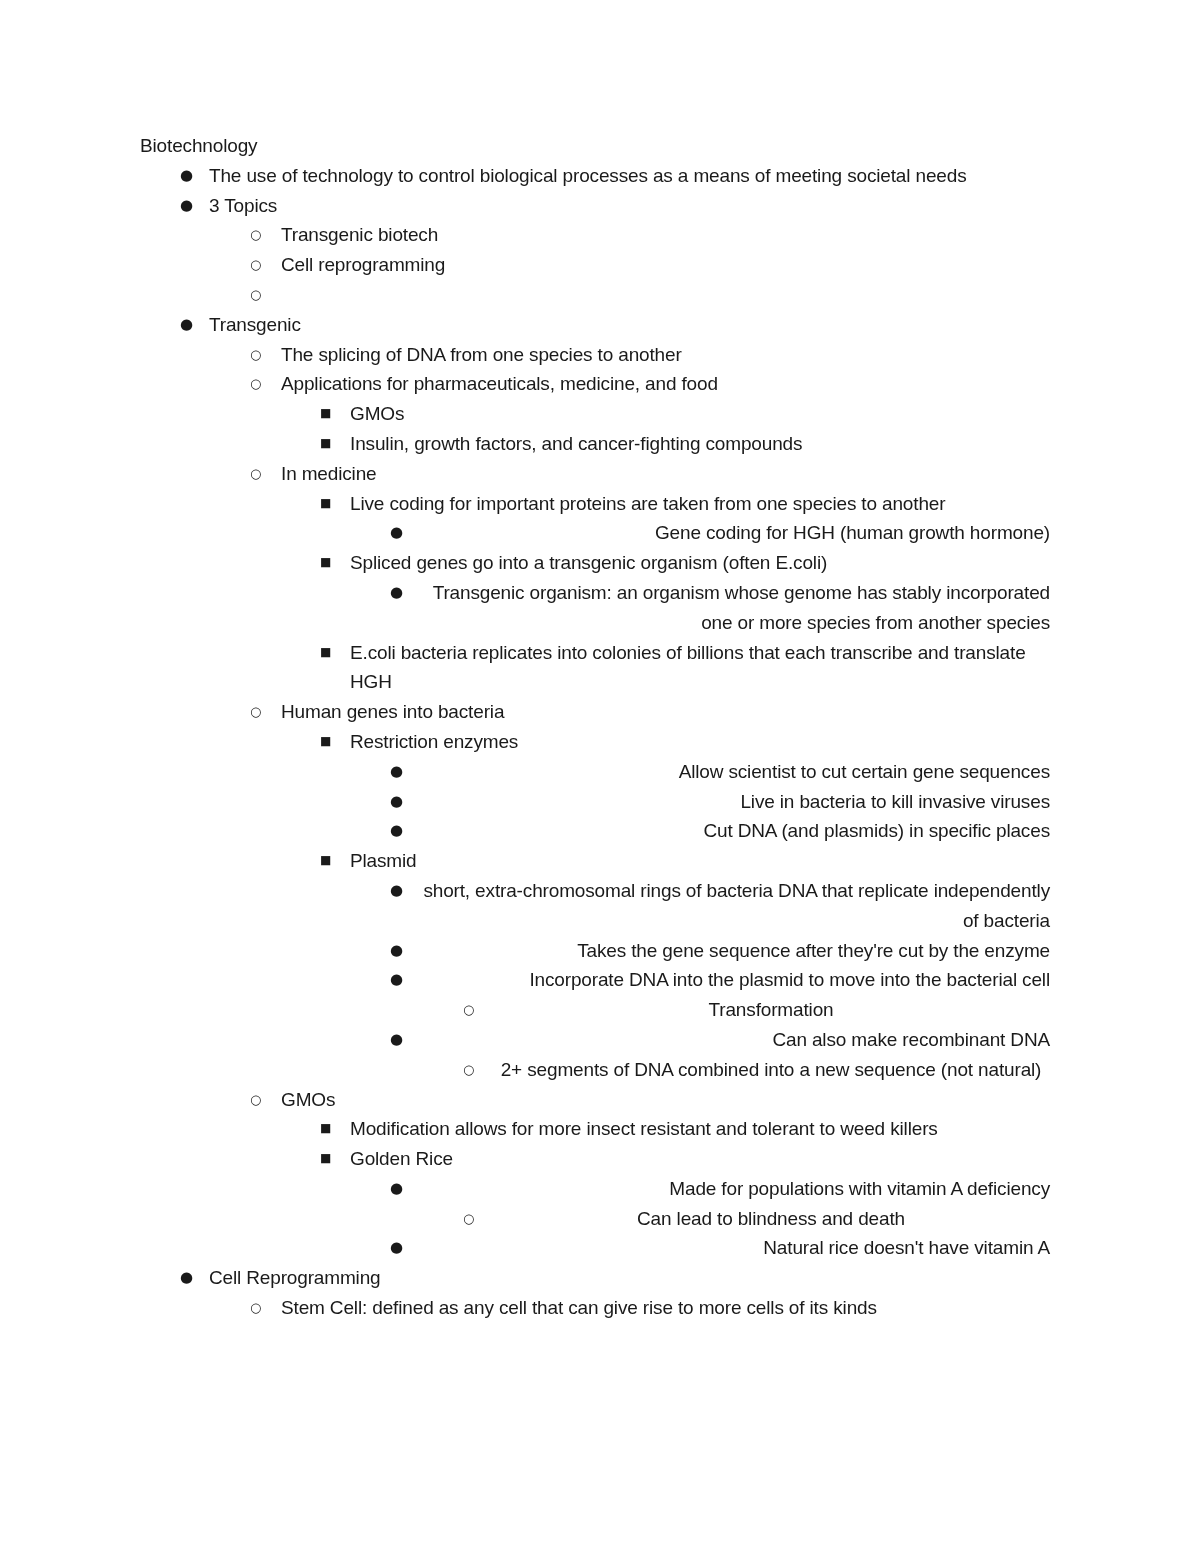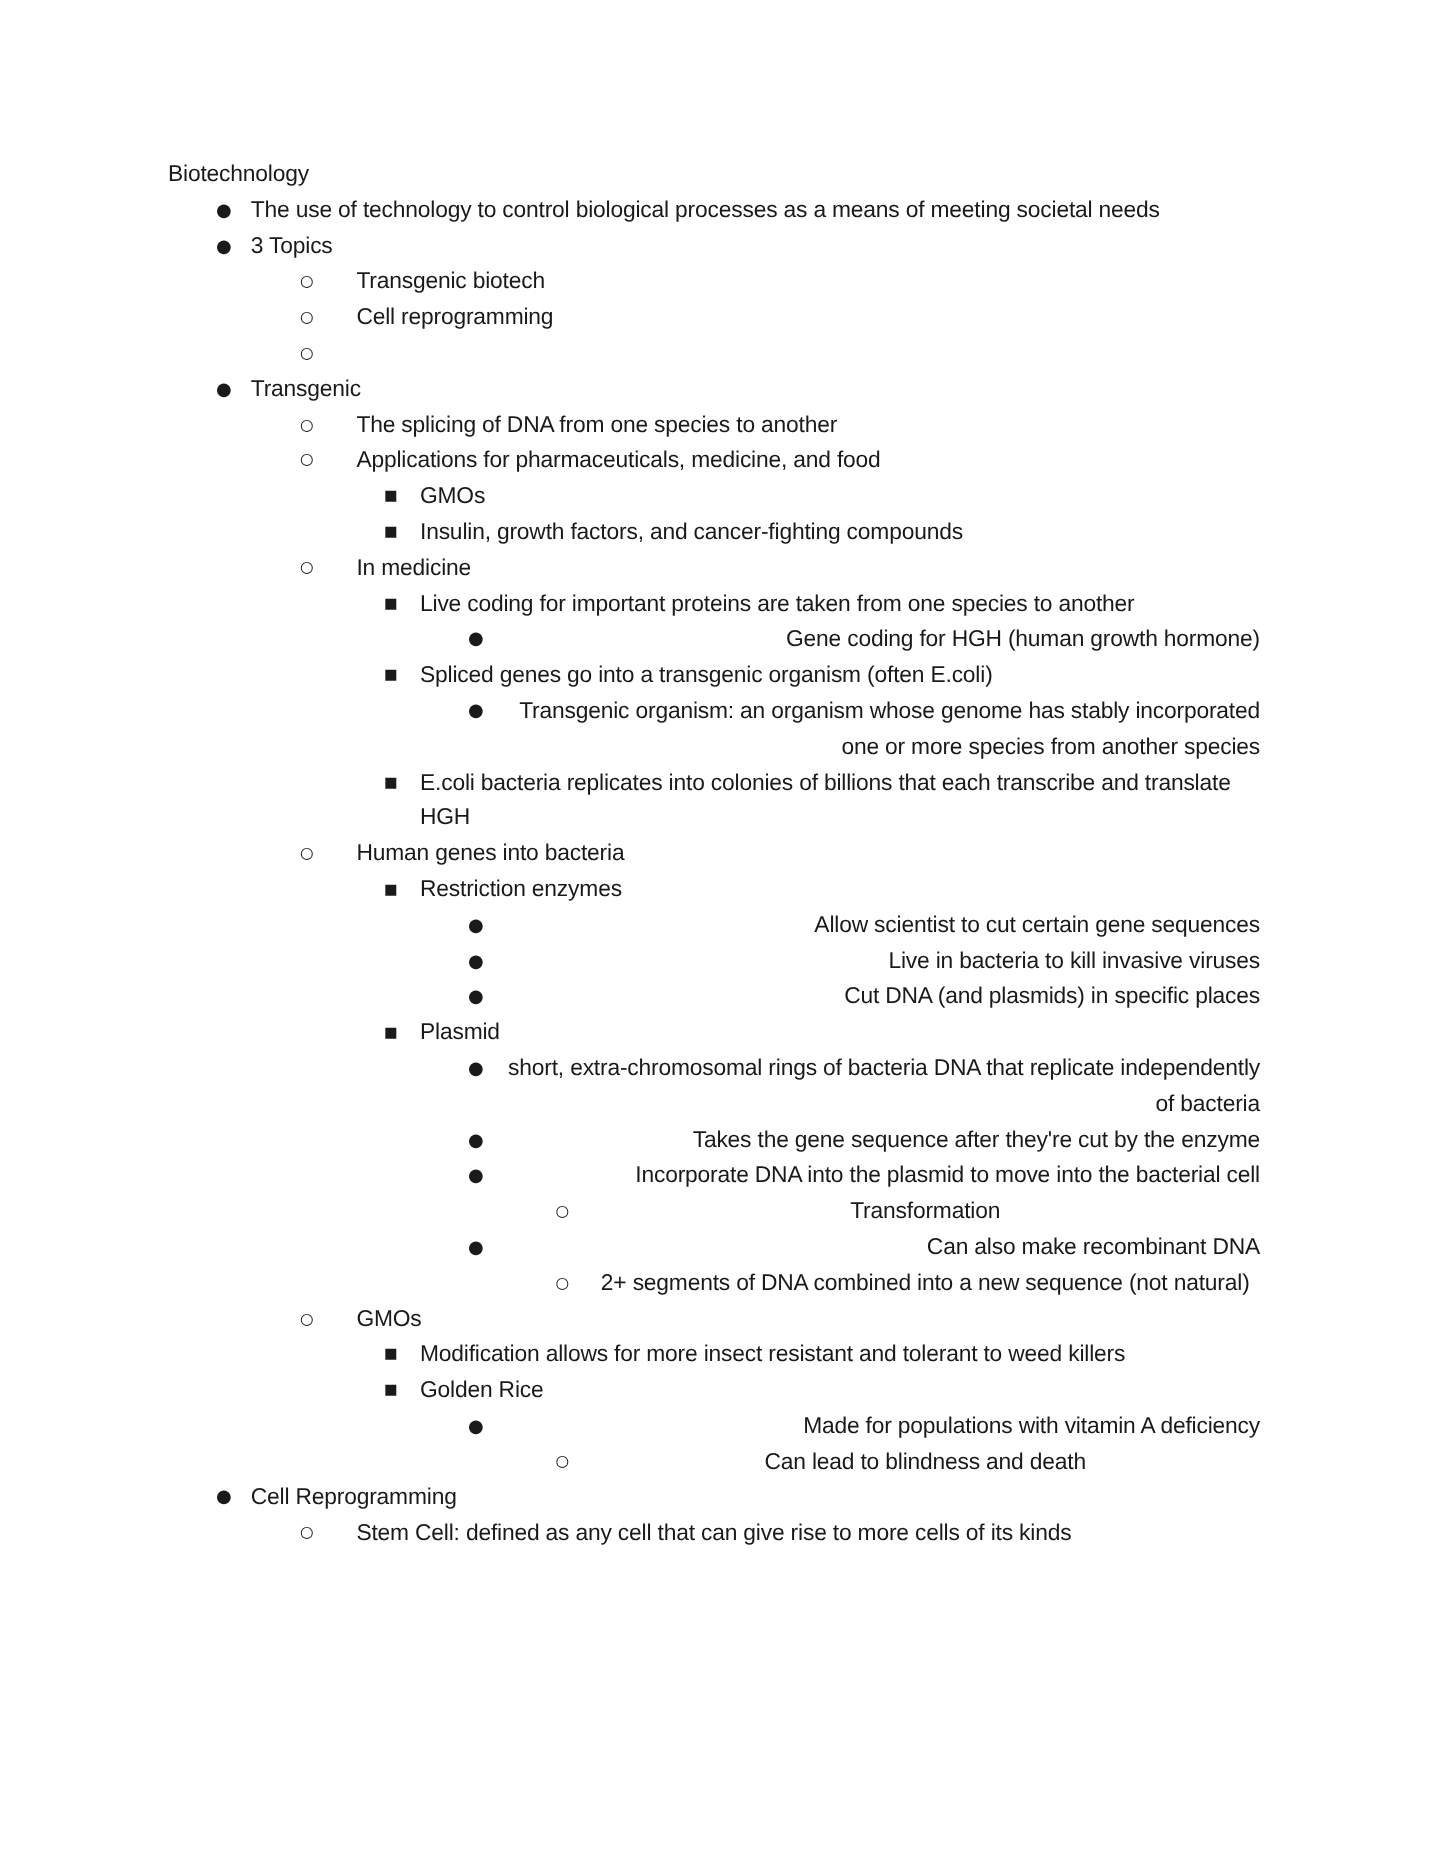--- a/index.html
+++ b/index.html
@@ -57,21 +57,21 @@
     word-wrap: break-word;
   }
 
   
   
   .lvl0            { padding-left: 0px; }
 
   .lvl1            { padding-left: 40px; }
   .lvl1 .bullet    { width: 29px; font-size: 15px; }
 
-  .lvl2            { padding-left: 110px; gap: 16px; }
+  .lvl2            { padding-left: 110px; }
   .lvl2 .bullet    { width: 31px; font-size: 13px; }
 
   .lvl3            { padding-left: 180px; }
   .lvl3 .bullet    { width: 30px; font-size: 12px; }
 
   .lvl4            { padding-left: 250px; text-align: right; }
   .lvl4 .bullet    { width: 32px; font-size: 15px; }
 
   .lvl5            { padding-left: 323px; text-align: center; }
   .lvl5 .bullet    { width: 29px; font-size: 13px; }
@@ -213,20 +213,24 @@
         <span class="label">Golden Rice</span>
       </div>
       <div class="row lvl4">
         <span class="bullet b-disc"></span>
         <span class="label">Made for populations with vitamin A deficiency</span>
       </div>
       <div class="row lvl5">
         <span class="bullet b-circle"></span>
         <span class="label">Can lead to blindness and death</span>
       </div>
+      <div class="row lvl4">
+        <span class="bullet b-disc"></span>
+        <span class="label">Natural rice doesn't have vitamin A</span>
+      </div>
       <div class="row lvl1">
         <span class="bullet b-disc"></span>
         <span class="label">Cell Reprogramming</span>
       </div>
       <div class="row lvl2">
         <span class="bullet b-circle"></span>
         <span class="label">Stem Cell: defined as any cell that can give rise to more cells of its kinds</span>
       </div>
     </div>
 </div>

